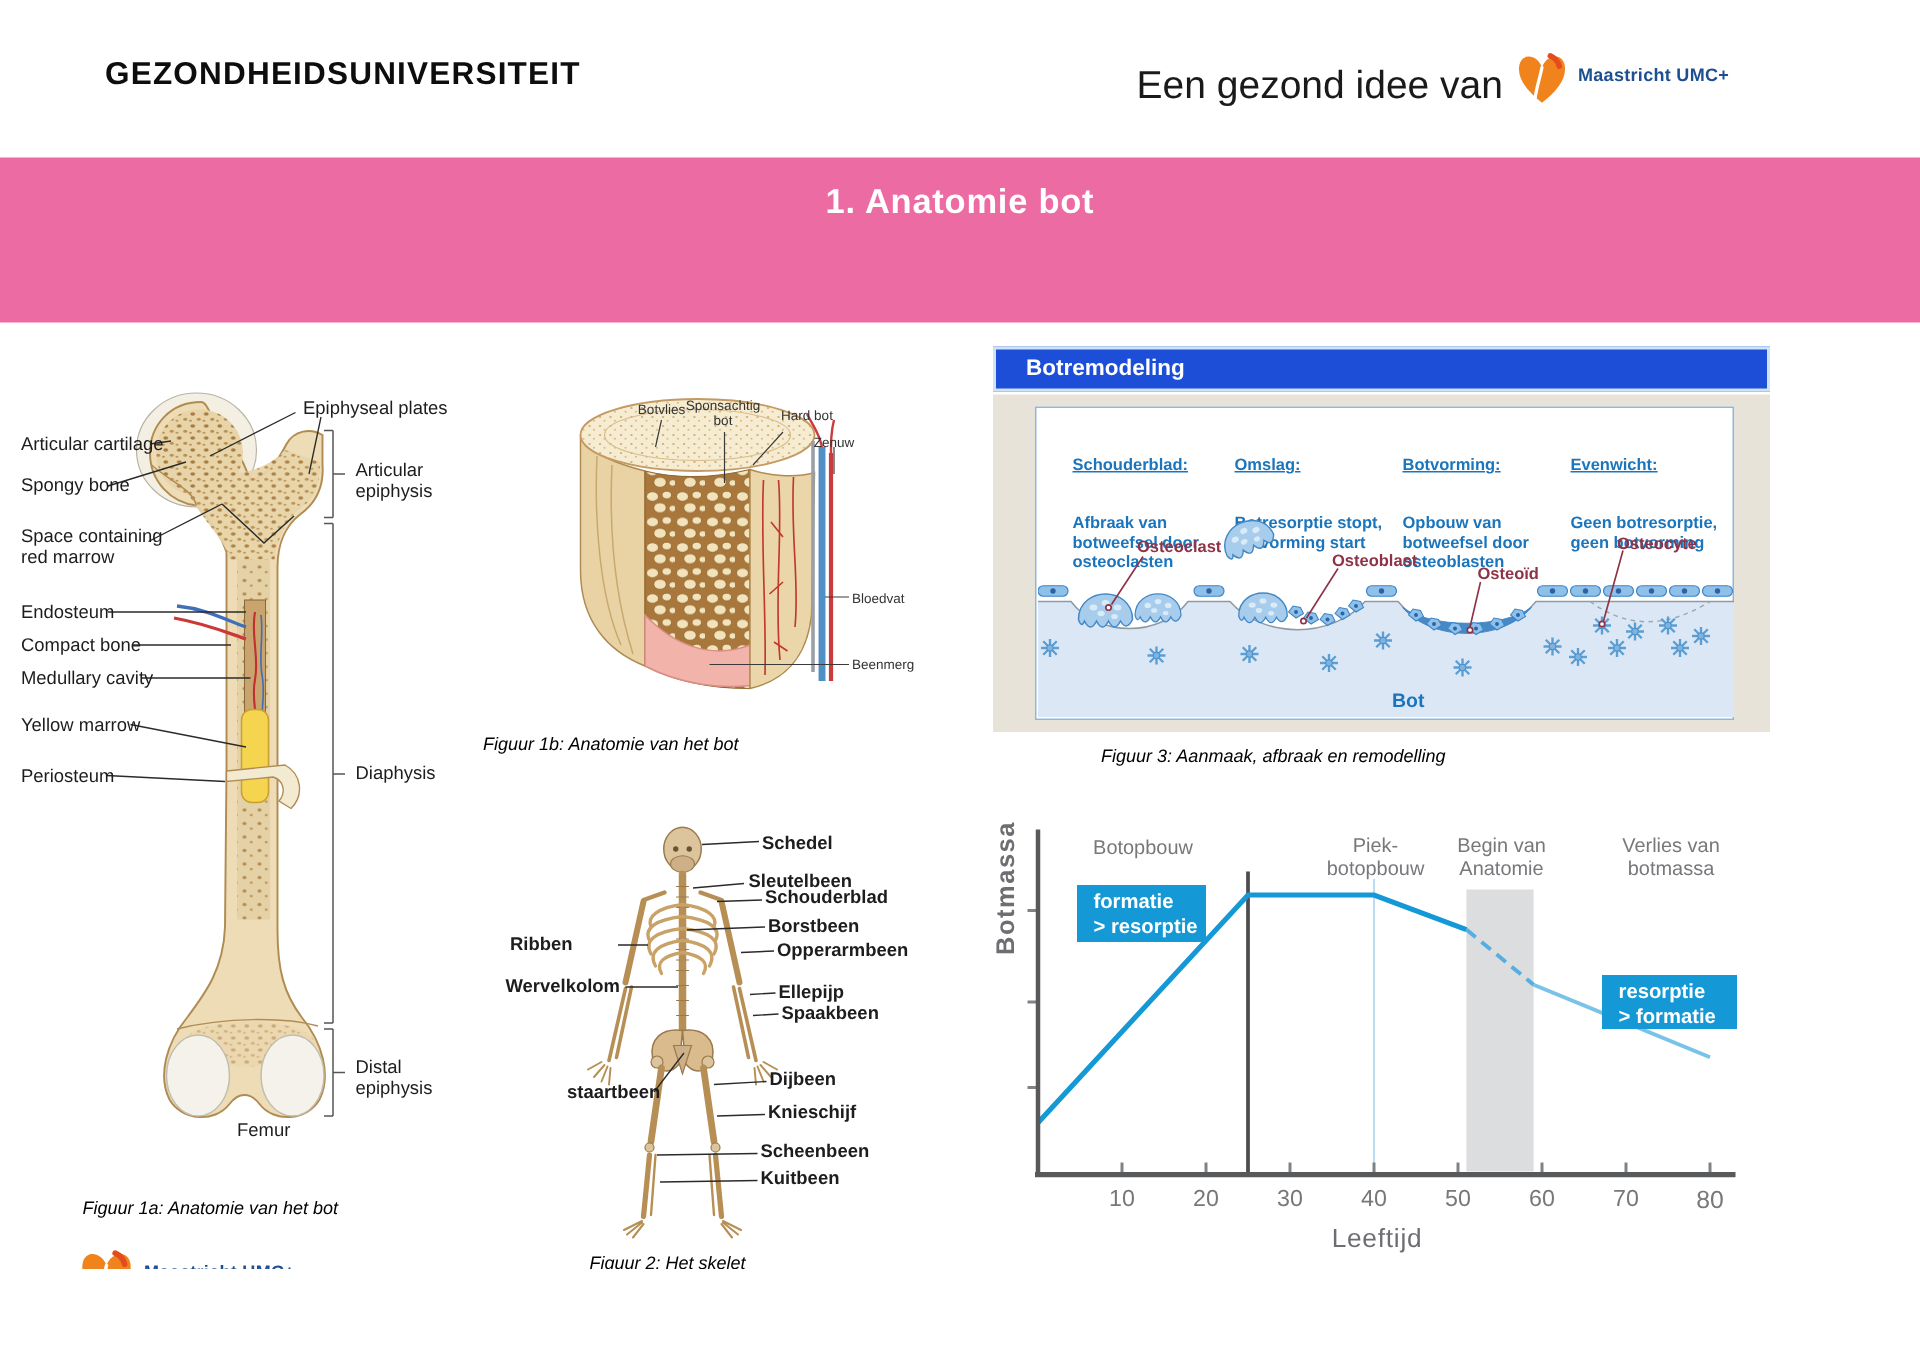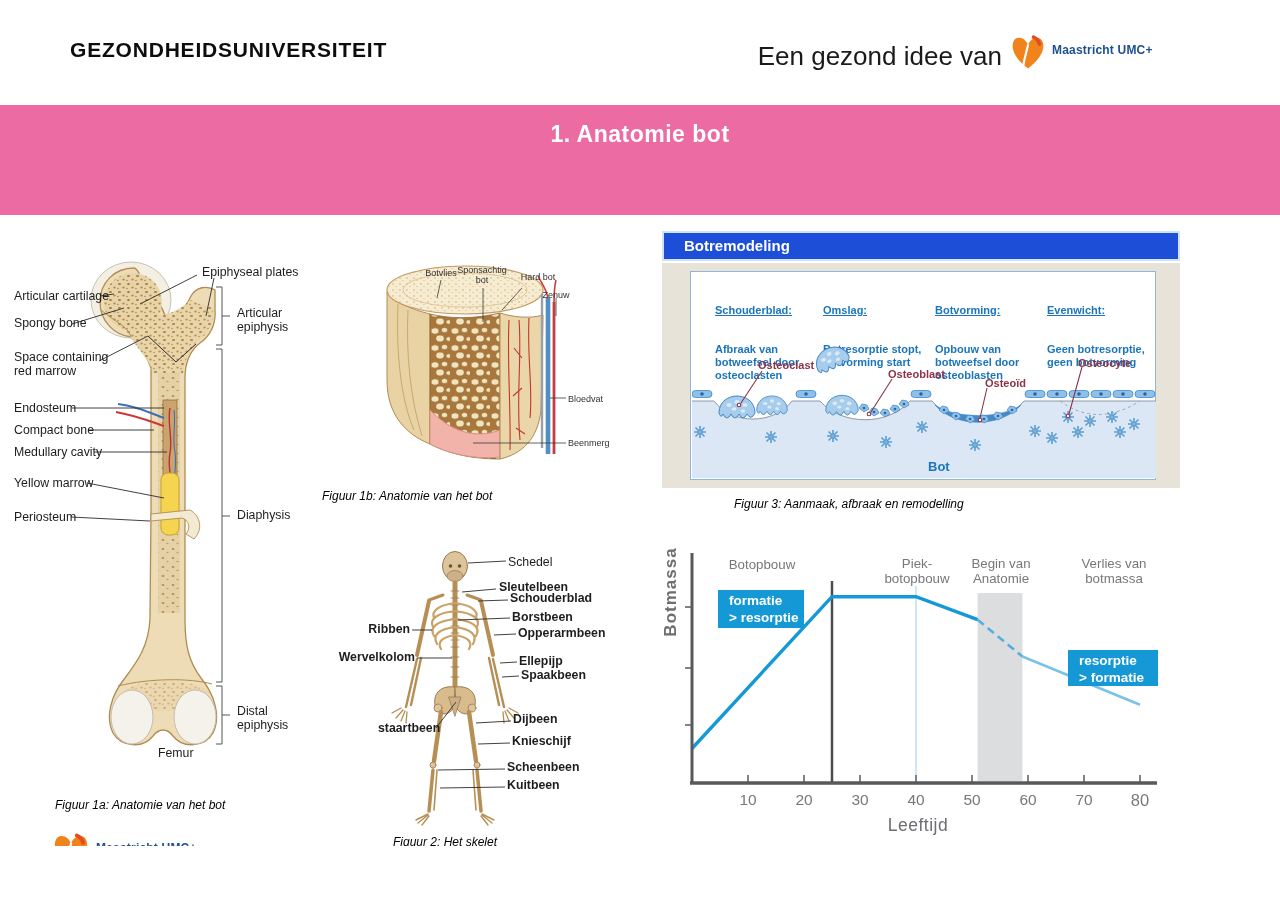--- a/index.html
+++ b/index.html
@@ -16,21 +16,21 @@
 
   
   .banner{left:0;top:105px;width:1280px;height:110px;background:#ed6ba3;}
   .banner-title{left:0;top:121px;width:1280px;text-align:center;font-size:23px;
                 font-weight:bold;color:#fff;letter-spacing:.5px;}
 
   
   .lbl{font-size:12.3px;line-height:13.5px;color:#1d1d1d;white-space:pre;}
   .lbl-sm{font-size:9px;line-height:10px;color:#333;white-space:pre;}
   .lbl-c{transform:translateX(-50%);text-align:center;}
-  .lbl-r{text-align:right;}
+  .lbl-r{text-align:left;}
   .cap{font-style:italic;font-size:12px;color:#000;white-space:pre;}
 
   
   .f3-bar{left:0;top:1px;width:514px;height:26px;background:#1d4ed8;border:2px solid #cfe3f2;}
   .f3-bar-title{left:20px;top:4px;font-size:15px;font-weight:bold;color:#fff;}
   .f3-beige{left:0;top:33px;width:518px;height:225px;background:#e7e3d9;}
   .f3-panel{left:28px;top:41px;width:464px;height:207px;background:#fff;border:1px solid #8db8dc;}
   .f3-col{position:absolute;top:6px;color:#1b75bc;font-size:11px;line-height:13px;font-weight:bold;white-space:pre;}
   .f3-col .hd{text-decoration:underline;}
   .f3-cell-lbl{font-size:11px;font-weight:bold;color:#8e3347;white-space:pre;}
@@ -236,21 +236,21 @@
         <path d="M98,225 L94,266 M142,225 L146,266" stroke-width="3.5"></path>
         <path d="M102,225 L99,265 M138,225 L141,265" stroke-width="1.6"></path>
         <g stroke-width="1.4">
           <path d="M93,269 l-12,6 M93,270 l-10,8 M94,271 l-7,9 M147,269 l12,6 M147,270 l10,8 M146,271 l7,9"></path>
         </g>
       </g>
       <path d="M133,18 L171,16 M127,47 L161,44 M143,56 L173,55 M123,75 L175,73 M159,90 L181,89
                M165,118 L182,117 M167,132 L184,131 M141,178 L176,176 M143,199 L175,198
                M103,225 L170,224 M105,243 L170,242 M77,85 L97,85 M82,113 L117,113 M101,183 L121,157" stroke="#2b2b2b" stroke-width=".9" fill="none"></path>
     </svg>
-    <div class="abs lbl" style="left:173px;top:11px;font-weight:400">Schedel</div>
+    <div class="abs lbl" style="left:173px;top:11px;font-weight:700">Schedel</div>
     <div class="abs lbl" style="left:164px;top:36px;font-weight:600">Sleutelbeen</div>
     <div class="abs lbl" style="left:175px;top:47px;font-weight:600">Schouderblad</div>
     <div class="abs lbl" style="left:177px;top:66px;font-weight:600">Borstbeen</div>
     <div class="abs lbl" style="left:183px;top:82px;font-weight:600">Opperarmbeen</div>
     <div class="abs lbl" style="left:184px;top:110px;font-weight:600">Ellepijp</div>
     <div class="abs lbl" style="left:186px;top:124px;font-weight:600">Spaakbeen</div>
     <div class="abs lbl" style="left:178px;top:168px;font-weight:600">Dijbeen</div>
     <div class="abs lbl" style="left:177px;top:190px;font-weight:600">Knieschijf</div>
     <div class="abs lbl" style="left:172px;top:216px;font-weight:600">Scheenbeen</div>
     <div class="abs lbl" style="left:172px;top:234px;font-weight:600">Kuitbeen</div>

